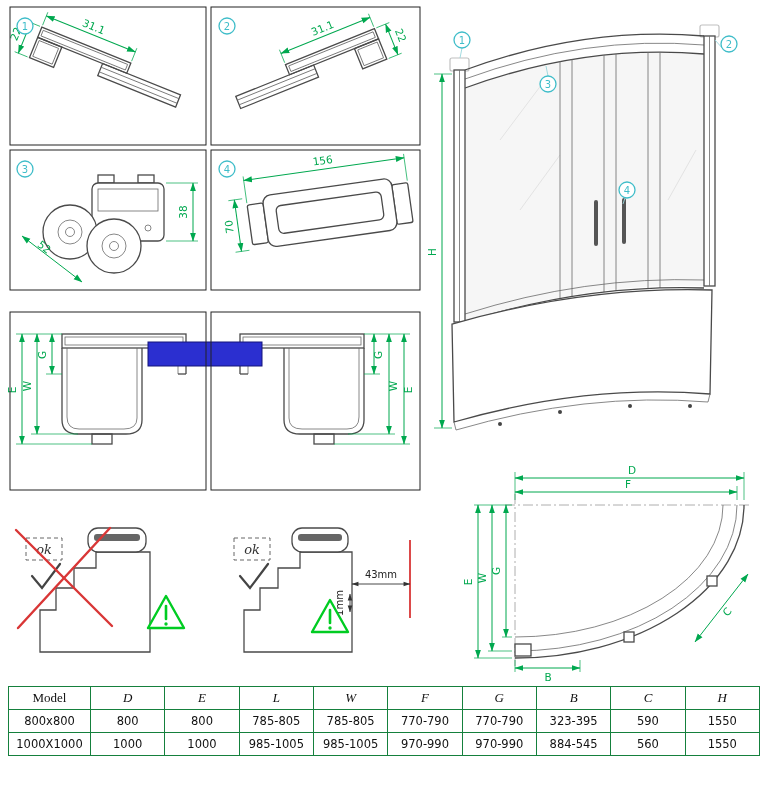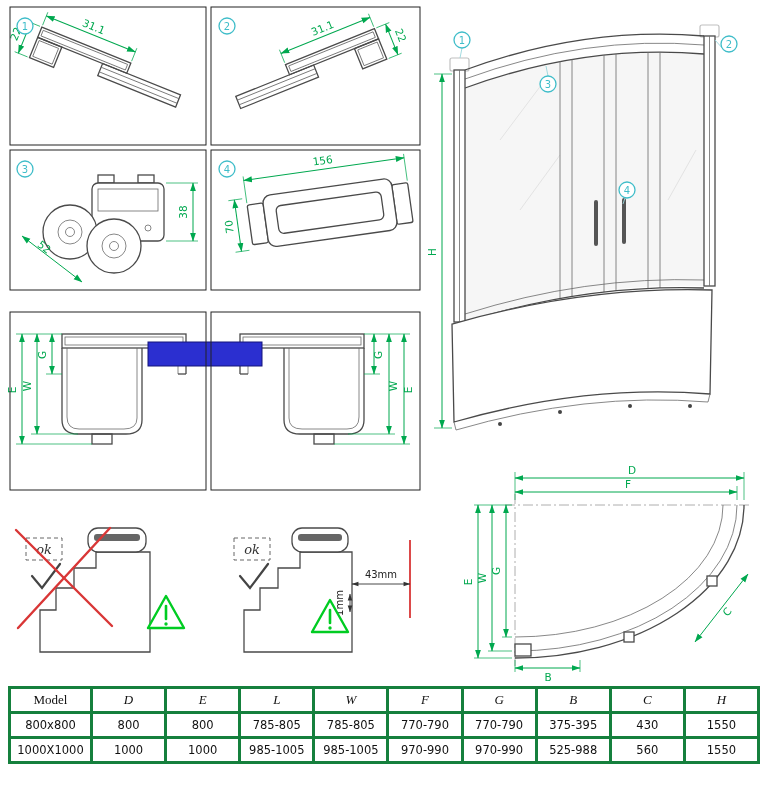--- a/index.html
+++ b/index.html
@@ -36,21 +36,21 @@
   .okt{fill:#333;font:italic 13px "DejaVu Serif",serif;text-anchor:middle;}
   .check{stroke:#444;stroke-width:2.2;fill:none;stroke-linecap:round;}
   .dash{stroke:#999;stroke-width:0.8;stroke-dasharray:10 3 2 3;fill:none;}
   .band{fill:#666;stroke:none;}
   .handlebar{fill:#555;stroke:none;}
   .dot{fill:#444;stroke:none;}
 
   
   .spec-table{position:absolute;left:8px;top:686px;width:752px;border-collapse:collapse;
               table-layout:fixed;text-align:center;color:#111;}
-  .spec-table th,.spec-table td{border:3px solid #15803d;height:22px;padding:0;overflow:hidden;}
+  .spec-table th,.spec-table td{border:1px solid #15803d;height:22px;padding:0;overflow:hidden;}
   .spec-table th{font:italic 13px "Liberation Serif",serif;font-weight:normal;}
   .spec-table th.model-h{font:13px "Liberation Serif",serif;}
   .spec-table td{font:11.5px "DejaVu Sans",sans-serif;text-align:center;}
   .spec-table col.c-model{width:82px;}
 </style>
 </head>
 <body>
 
 <div class="page">
 
@@ -365,32 +365,32 @@
   </thead>
   <tbody>
     <tr>
       <td>800x800</td>
       <td>800</td>
       <td>800</td>
       <td>785-805</td>
       <td>785-805</td>
       <td>770-790</td>
       <td>770-790</td>
-      <td>375-395</td>
-      <td>430</td>
+      <td>323-395</td>
+      <td>590</td>
       <td>1550</td>
     </tr>
     <tr>
       <td>1000X1000</td>
       <td>1000</td>
       <td>1000</td>
       <td>985-1005</td>
       <td>985-1005</td>
       <td>970-990</td>
       <td>970-990</td>
-      <td>525-988</td>
+      <td>884-545</td>
       <td>560</td>
       <td>1550</td>
     </tr>
   </tbody>
 </table>
 
 </div>
 
 </body></html>

